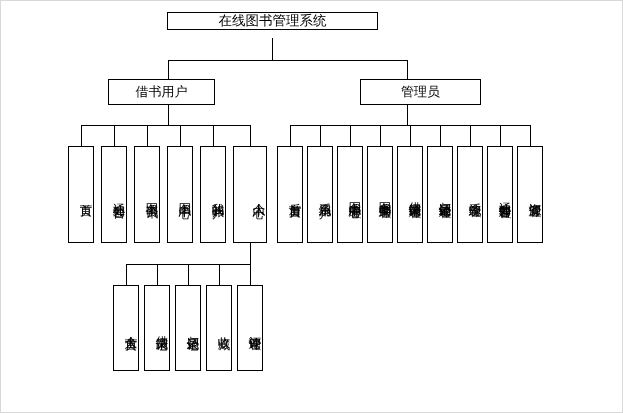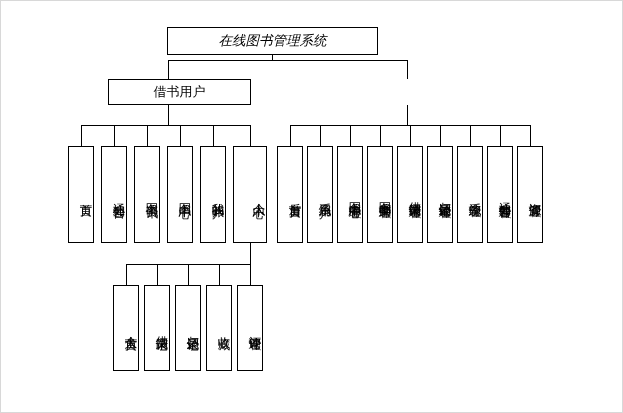--- a/index.html
+++ b/index.html
@@ -102,24 +102,25 @@
   <div class="line v" style="left:289px; top:124px; height:21px;"></div>
   <div class="line v" style="left:319px; top:124px; height:21px;"></div>
   <div class="line v" style="left:349px; top:124px; height:21px;"></div>
   <div class="line v" style="left:379px; top:124px; height:21px;"></div>
   <div class="line v" style="left:409px; top:124px; height:21px;"></div>
   <div class="line v" style="left:439px; top:124px; height:21px;"></div>
   <div class="line v" style="left:469px; top:124px; height:21px;"></div>
   <div class="line v" style="left:499px; top:124px; height:21px;"></div>
   <div class="line v" style="left:529px; top:124px; height:21px;"></div>
 
-  <div class="node root" style="left:166px; top:26px; width:211px; height:28px;font-style:italic;">在线图书管理系统</div>
+  <div class="node root" style="left:166px; top:11px; width:211px; height:18px;">在线图书管理系统</div>
 
-  <div class="node level2" style="left:107px; top:78px; width:143px; height:26px;">借书用户</div>
+  <div class="node level2" style="left:107px; top:78px; width:107px; height:26px;">借书用户</div>
 
+  <div class="node level2" style="left:359px; top:78px; width:121px; height:26px;">管理员</div>
 
   <div class="node vert" style="left:67px; top:145px; width:26px; height:97px;">首页</div>
   <div class="node vert" style="left:100px; top:145px; width:26px; height:97px;">通知公告</div>
   <div class="node vert" style="left:133px; top:145px; width:26px; height:97px;">图书资讯</div>
   <div class="node vert" style="left:166px; top:145px; width:26px; height:97px;">图书中心</div>
   <div class="node vert" style="left:199px; top:145px; width:26px; height:97px;">我的账户</div>
   <div class="node vert" style="left:232px; top:145px; width:34px; height:97px;">个人中心</div>
 
   <div class="node vert" style="left:112px; top:284px; width:26px; height:86px;">个人首页</div>
   <div class="node vert" style="left:143px; top:284px; width:26px; height:86px;">借阅记录</div>

